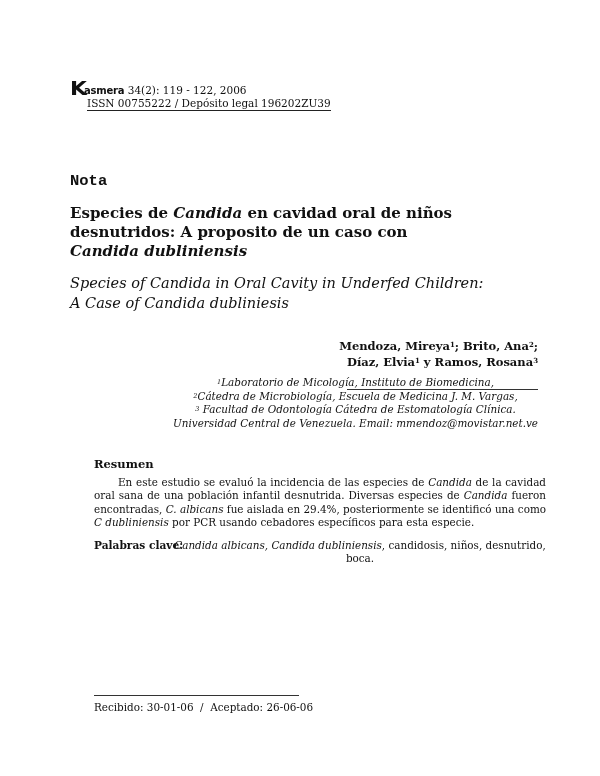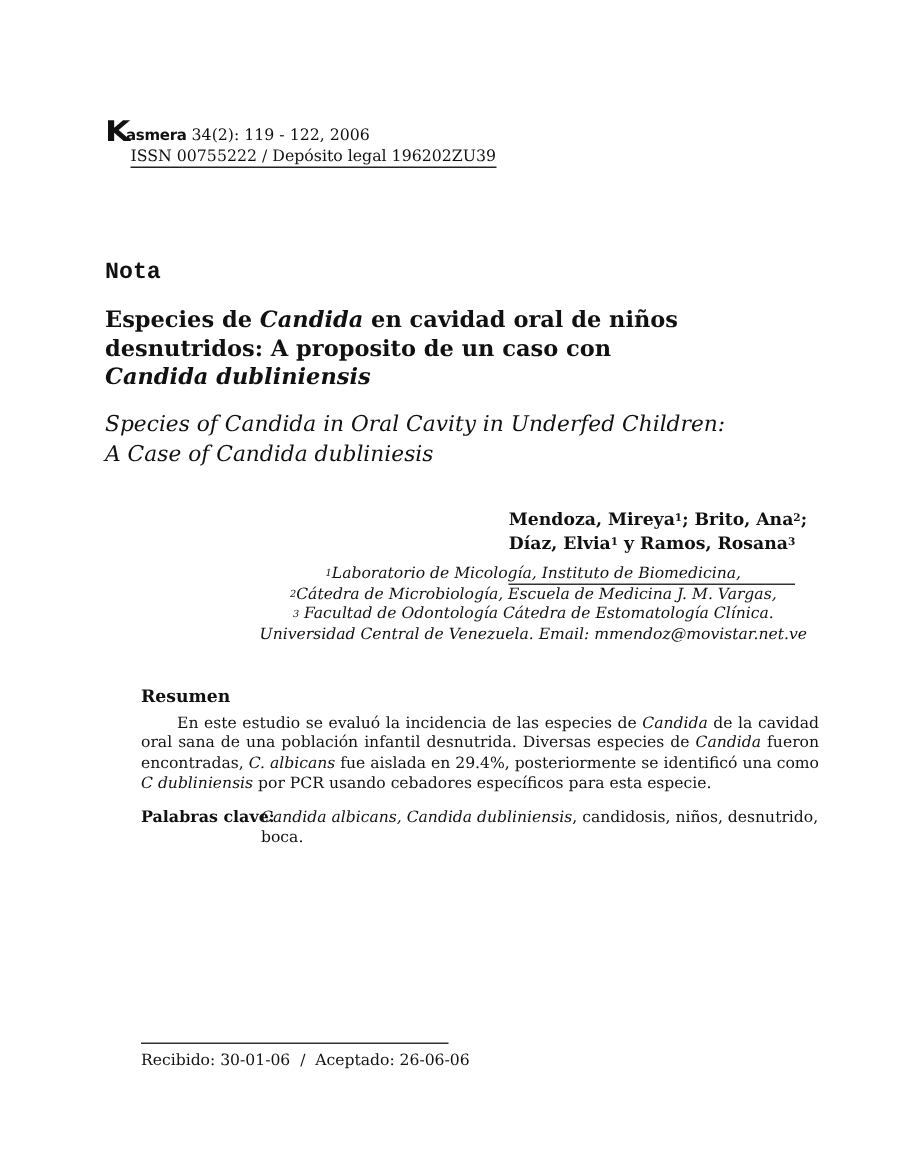--- a/index.html
+++ b/index.html
@@ -18,34 +18,34 @@
   .hdr-line2 { margin-left:17px; white-space:nowrap; font-size:10.5px;
                border-bottom:1px solid #222; display:inline-block; padding-bottom:0px; }
 
   .nota { left:70px; top:172px; font-size:15.5px; font-weight:bold;font-family:Liberation Mono, monospace; }
 
   .title-es { left:70px; top:204px; width:440px; font-size:15px; font-weight:bold; line-height:19px; }
   .title-es i { font-weight:bold; }
 
   .title-en { left:70px; top:273px; width:460px; font-size:14.5px; font-style:italic; line-height:20px; }
 
-  .authors { right:62px; top:338px; font-size:11.5px; font-weight:bold; line-height:16px; }
+  .authors { right:62px; top:338px; text-align:right; font-size:11.5px; font-weight:bold; line-height:16px; }
   .authors sup { font-size:7px; vertical-align:top; position:relative; top:-1px; }
   .authors .line2 { border-bottom:1px solid #333; padding-bottom:19px; display:inline-block; }
 
   .affils { right:62px; top:376px; text-align:center; font-size:10.4px; line-height:13.5px;font-style:italic; }
   .affils sup { font-size:6.5px; vertical-align:top; }
 
   .resumen-h { left:94px; top:457px; font-size:11.5px; font-weight:bold;text-align:right; }
   .resumen-p { left:94px; top:476px; width:452px; font-size:10.4px; line-height:13.4px; text-align:justify; }
   .resumen-p .indent { display:inline-block; width:24px; }
 
   .kw { left:94px; top:539px; width:452px; font-size:10.4px; line-height:13.4px; display:flex; }
   .kw-label { font-weight:bold; white-space:nowrap; width:80px; flex:none; font-size:10.6px; }
-  .kw-text { flex:1; }
+  .kw-text { flex:1;text-align:center; }
 
   .rule-foot { left:94px; top:695px; width:205px; height:0; border-top:1px solid #333; }
   .dates { left:94px; top:701px; font-size:10.4px; white-space:nowrap; }
 </style>
 </head>
 <body>
 
 <div class="abs masthead">
   <div class="hdr-line1">
     <span class="logo">

